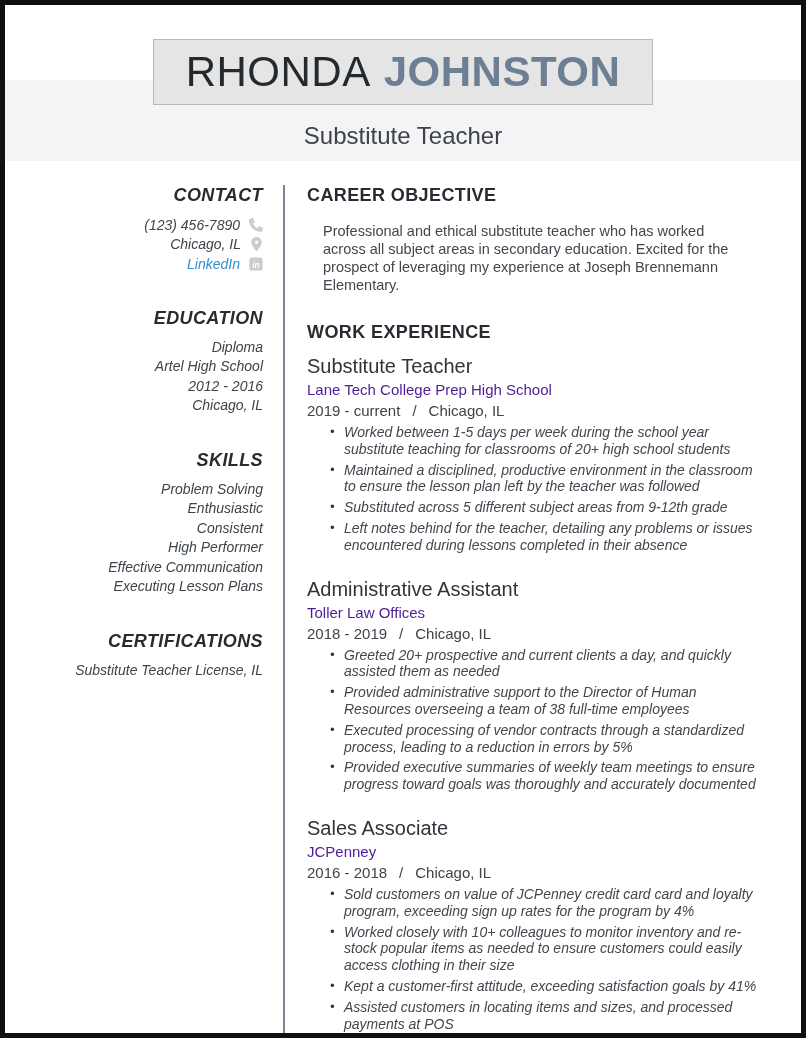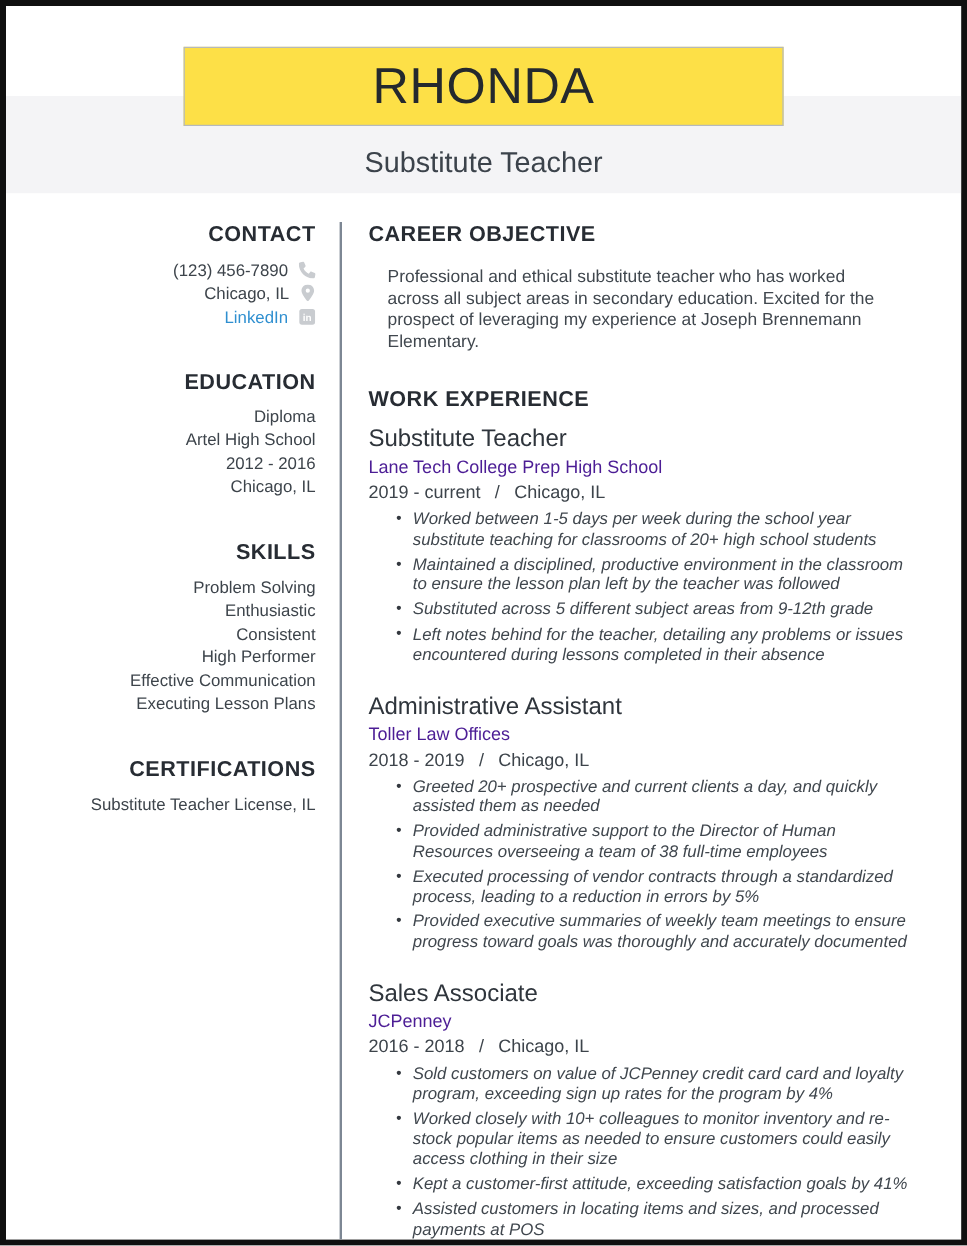--- a/index.html
+++ b/index.html
@@ -21,21 +21,21 @@
     position: absolute;
     top: 75px; left: 0; right: 0;
     height: 81px;
     background: #f4f4f6;
   }
   .name-box {
     position: absolute;
     top: 34px; left: 50%;
     transform: translateX(-50%);
     width: 500px; height: 66px;
-    background: #fde047;
+    background: #e5e5e5;
     border: 1px solid #b5b9bd;
     display: flex;
     align-items: center;
     justify-content: center;
     gap: 13px;
     z-index: 2;
   }
   .name-first {
     font-size: 42px;
     font-weight: 400;
@@ -61,20 +61,21 @@
   .columns { display: flex; margin-top: 24px; }
 
   .sidebar {
     width: 280px;
     min-height: 824px;
     padding-left: 50px;
     padding-right: 20px;
     border-right: 2px solid #7d8794;
     text-align: right;
     flex-shrink: 0;
+    font-style: italic;
   }
   .main {
     flex: 1;
     padding: 0 42px 0 22px;
   }
 
   
   h2 {
     margin: 0 0 9px 0;
     font-size: 18px;
@@ -159,20 +160,21 @@
 </style>
 </head>
 <body>
 
 <div class="page">
 
   <div class="header">
     <div class="band"></div>
     <div class="name-box">
       <span class="name-first">RHONDA</span>
+      <span class="name-last">JOHNSTON</span>
     </div>
     <div class="headline">Substitute Teacher</div>
   </div>
 
   <div class="columns">
 
     <aside class="sidebar">
 
       <section class="side-section">
         <h2>CONTACT</h2>

